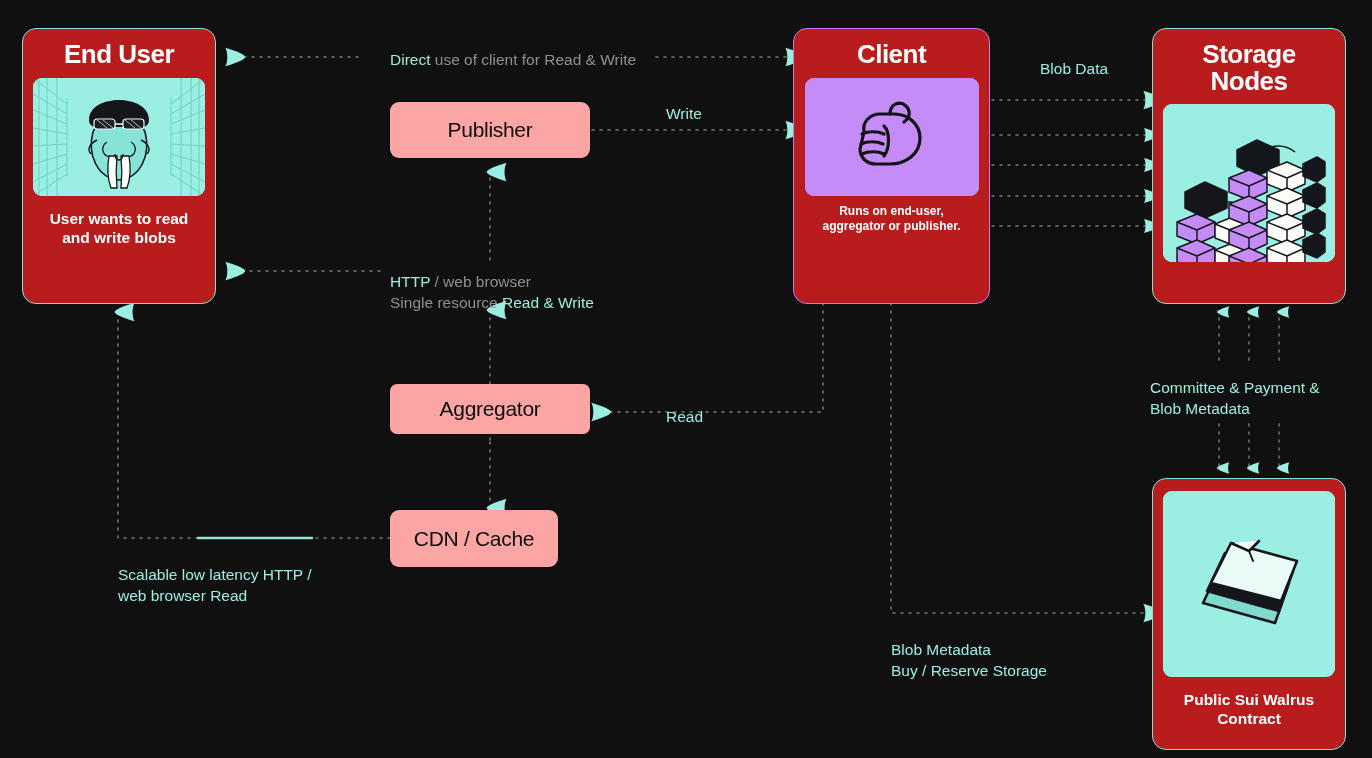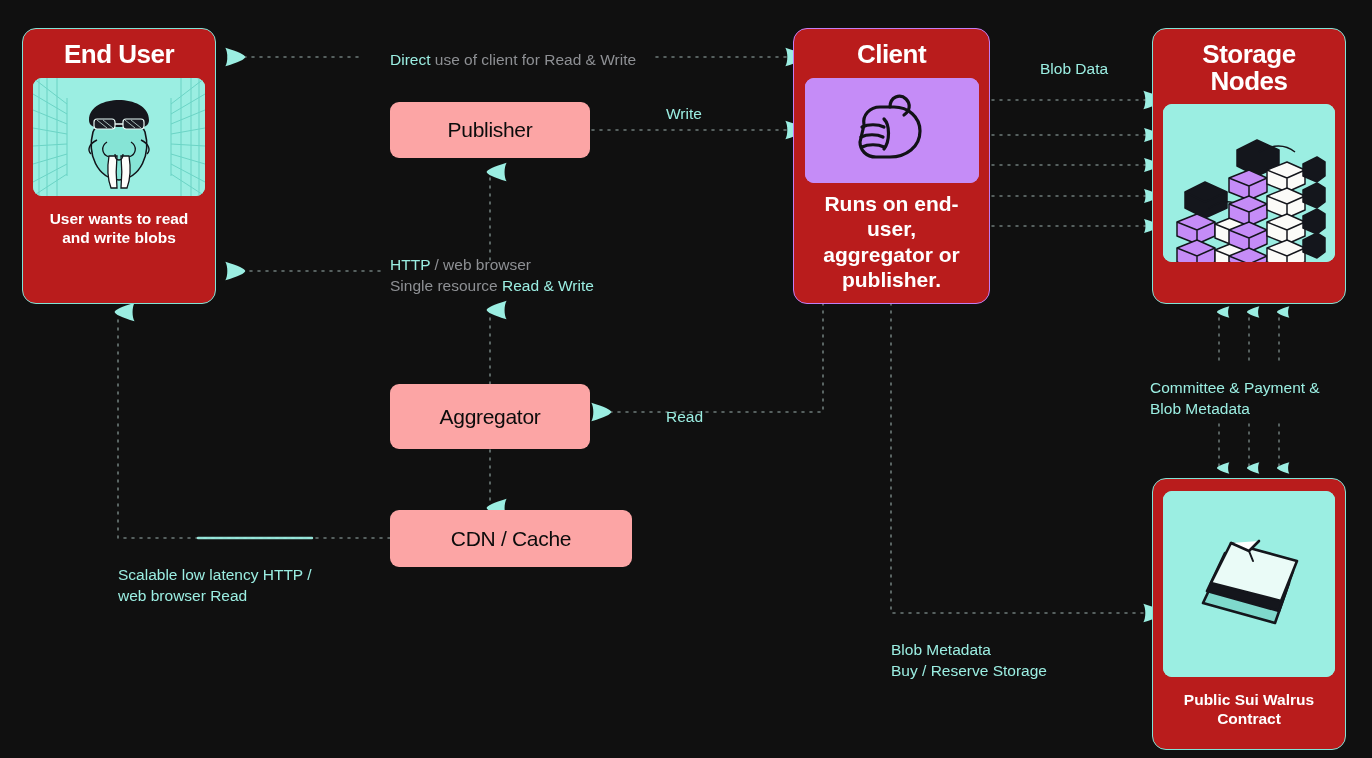--- a/index.html
+++ b/index.html
@@ -179,21 +179,21 @@
         <g transform="translate(87,60)" fill="none" stroke="#121217" stroke-width="3.2" stroke-linejoin="round" stroke-linecap="round">
           <path d="M-28,-6 C-30,-16 -22,-24 -12,-24 L2,-24 C16,-24 28,-14 28,0 C28,16 14,26 -2,26 L-16,26 C-26,26 -32,19 -32,11 Z" fill="#c58cf7"></path>
           <path d="M-2,-24 C-2,-34 8,-38 14,-32 C19,-27 18,-20 12,-16"></path>
           <path d="M-30,-4 C-24,-7 -14,-7 -8,-4"></path>
           <path d="M-31,6 C-25,3 -15,3 -9,6"></path>
           <path d="M-30,16 C-24,13 -14,13 -8,16"></path>
           <path d="M-8,-12 C-2,-6 -2,10 -8,18"></path>
         </g>
       </svg>
     </div>
-    <div class="card-cap" style="font-size:21px;margin-top:8px;">Runs on end-user,
+    <div class="card-cap" style="font-size:12px;margin-top:8px;">Runs on end-user,
 aggregator or
 publisher.</div>
   </div>
 
   <div class="card" style="left:1152px;top:28px;width:194px;height:276px;padding:8px 16px 10px;">
     <div class="card-title" style="font-size:26px;margin:4px 0 8px;white-space:pre-line;">Storage
 Nodes</div>
     <div class="card-img" style="width:172px;height:158px;">
       <svg viewBox="0 0 172 158" width="172" height="158">
         <rect width="172" height="158" fill="#9beee2"></rect>
@@ -293,44 +293,44 @@
         </g>
       </svg>
     </div>
     <div class="card-cap" style="font-size:15.5px;margin-top:14px;">Public Sui Walrus
 Contract</div>
   </div>
 
   <div class="pill" style="left:390px;top:102px;width:200px;height:56px;">
     <span>Publisher</span>
   </div>
-  <div class="pill" style="left:390px;top:384px;width:200px;height:65px;">
+  <div class="pill" style="left:390px;top:384px;width:200px;height:50px;border-radius:7px;">
     <span>Aggregator</span>
   </div>
-  <div class="pill" style="left:390px;top:510px;width:242px;height:57px;">
+  <div class="pill" style="left:390px;top:510px;width:168px;height:57px;">
     <span>CDN / Cache</span>
   </div>
 
   <div class="lbl" style="left:390px;top:50px;">
     <span>Direct</span><span class="dim"> use of client for Read &amp; Write</span>
   </div>
 
   <div class="lbl" style="left:666px;top:104px;">
     <span>Write</span>
   </div>
 
   <div class="lbl" style="left:1040px;top:59px;">
     <span>Blob Data</span>
   </div>
 
   <div class="lbl" style="left:666px;top:383px;margin-top:24px;">
     <span>Read</span>
   </div>
 
-  <div class="lbl" style="left:390px;top:255px;">
+  <div class="lbl" style="left:390px;top:272px;">
     <div>
       <span>HTTP</span><span class="dim"> / web browser</span>
     </div>
     <div>
       <span class="dim">Single resource </span><span>Read &amp; Write</span>
     </div>
   </div>
 
   <div class="lbl" style="left:118px;top:565px;">
     <div>Scalable low latency HTTP /</div>

